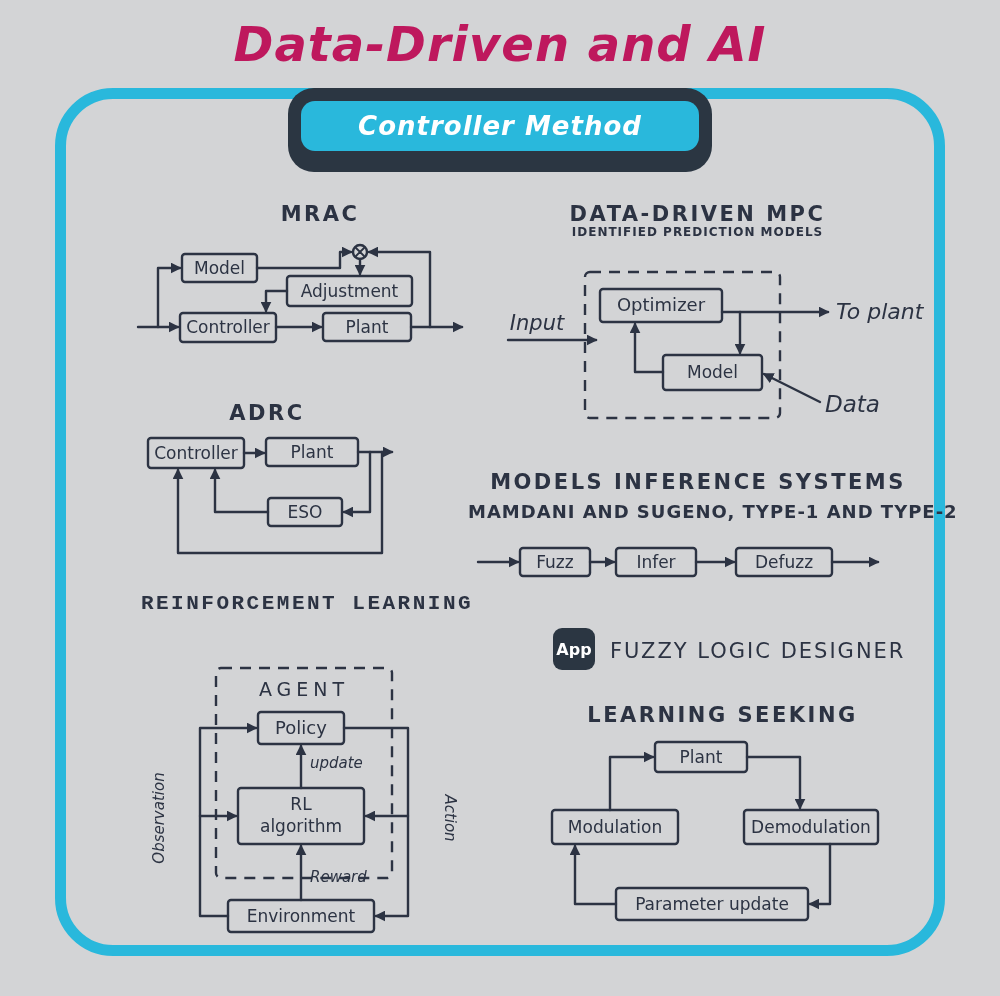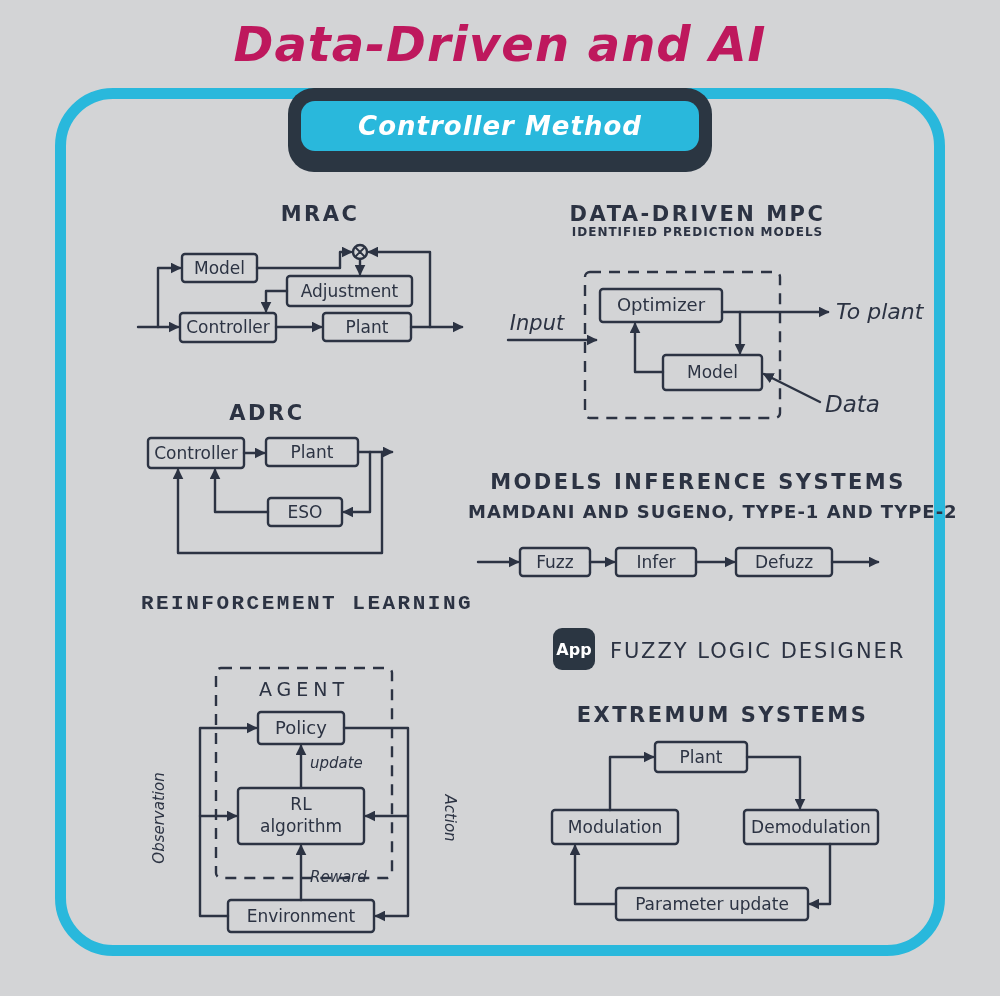--- a/index.html
+++ b/index.html
@@ -187,21 +187,21 @@
     <text class="hand" style="font-size:15px" x="170" y="224" text-anchor="start">Reward</text>
     <text class="hand" style="font-size:15px" x="24" y="160" text-anchor="middle" transform="rotate(-90 24 160)">Observation</text>
     <text class="hand" style="font-size:15px" x="305" y="160" text-anchor="middle" transform="rotate(90 305 160)">Action</text>
   </svg>
 
   <div class="app-icon">
     <span>App</span>
   </div>
   <div class="designer-title">FUZZY LOGIC DESIGNER</div>
 
-  <div class="sec-title" style="left:545px; top:703px; width:355px;">EXTREMUM SYSTEMS</div>
+  <div class="sec-title" style="left:545px; top:703px; width:355px;">LEARNING SEEKING</div>
 
   <svg class="diagram" style="left:530px; top:732px;" width="400" height="200" viewBox="0 0 400 200">
     <rect class="box" x="125" y="10" width="92" height="30" rx="3"></rect>
     <rect class="box" x="22" y="78" width="126" height="34" rx="3"></rect>
     <rect class="box" x="214" y="78" width="134" height="34" rx="3"></rect>
     <rect class="box" x="86" y="156" width="192" height="32" rx="3"></rect>
 
     <path class="wire" marker-end="url(#ah)" d="M80,78 L80,25 L123,25"></path>
     <path class="wire" marker-end="url(#ah)" d="M217,25 L270,25 L270,76"></path>
     <path class="wire" marker-end="url(#ah)" d="M300,112 L300,172 L280,172"></path>

